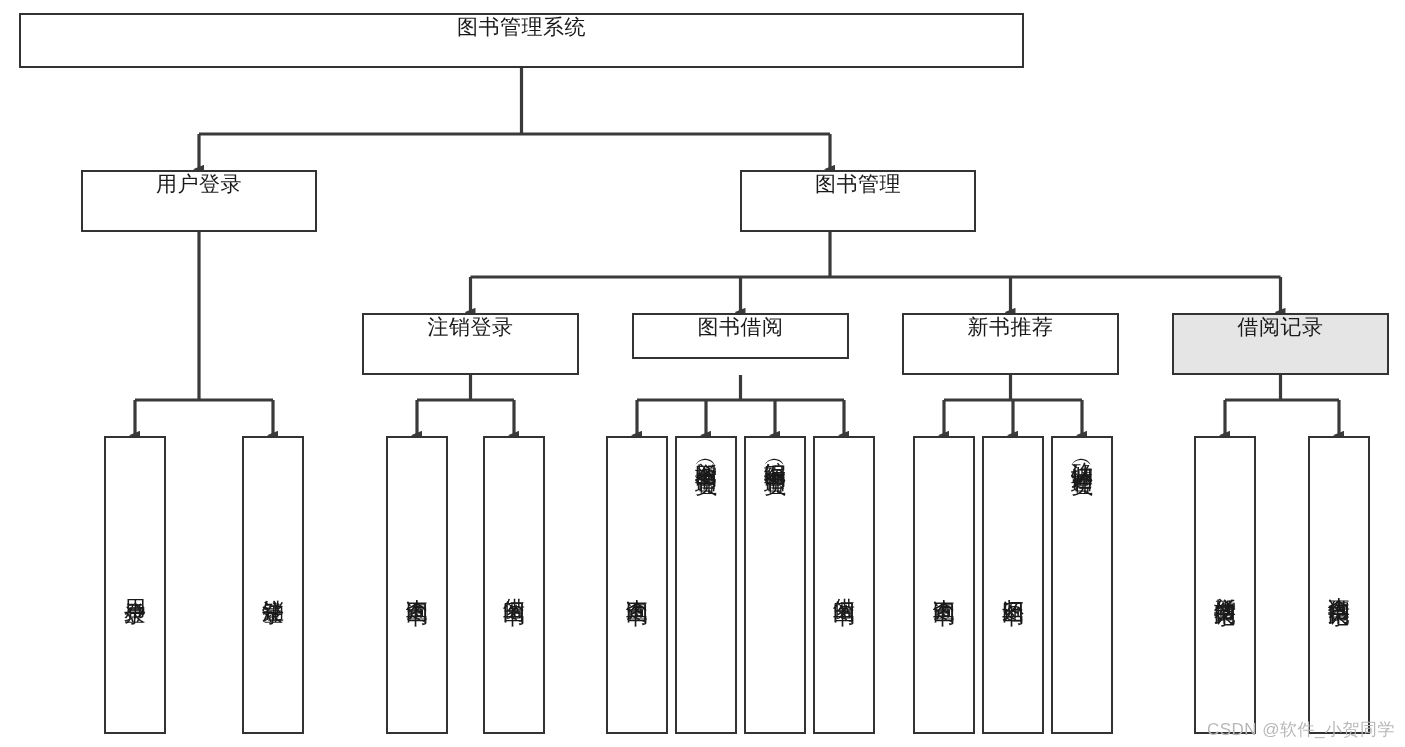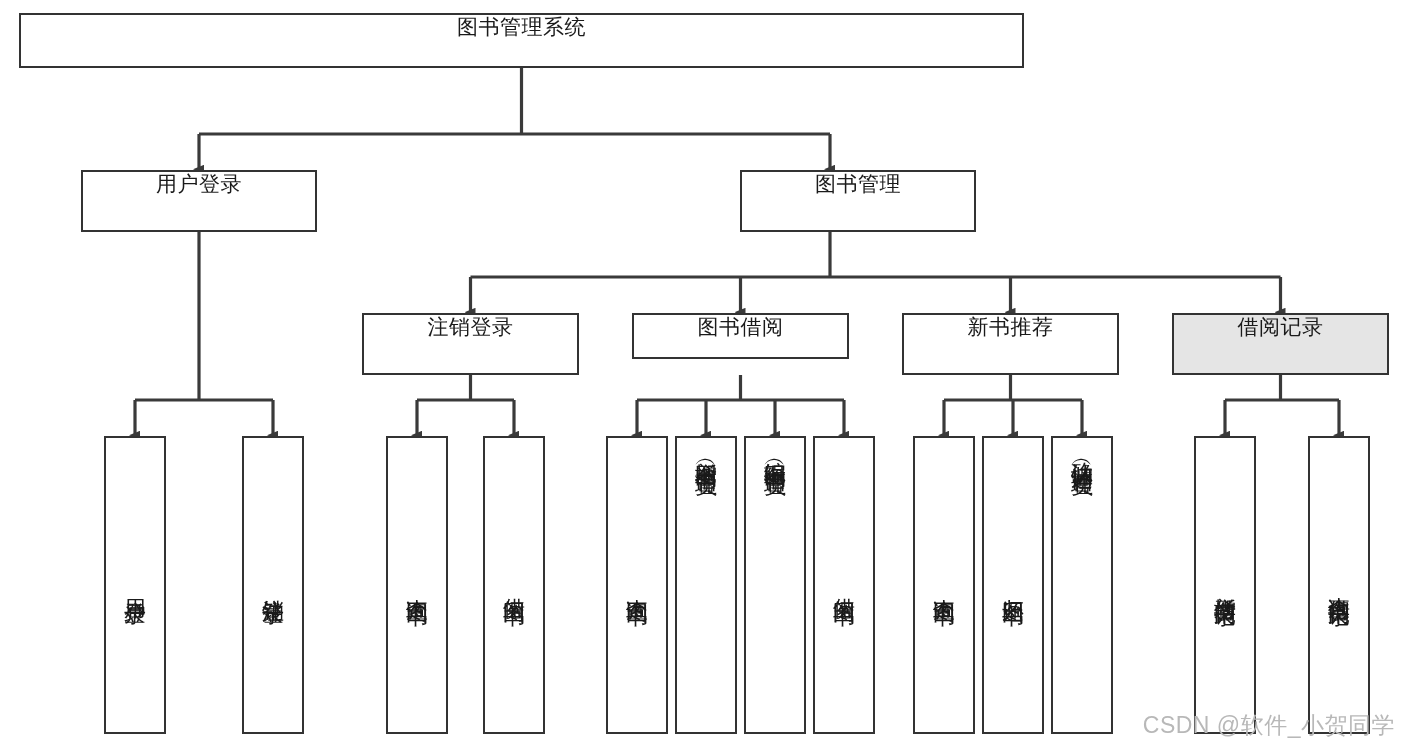--- a/index.html
+++ b/index.html
@@ -61,21 +61,21 @@
     transform: none;
   }
   .node.vert.centered {
     align-items: center;
     padding-top: 0;
   }
   #watermark {
     position: absolute;
     right: 10px;
     bottom: 6px;
-    font-size: 23px;
+    font-size: 17px;
     color: #b8b8b8;
     white-space: nowrap;
     letter-spacing: 0.5px;
   }
 </style>
 </head>
 <body>
 
 <div id="canvas">
 

